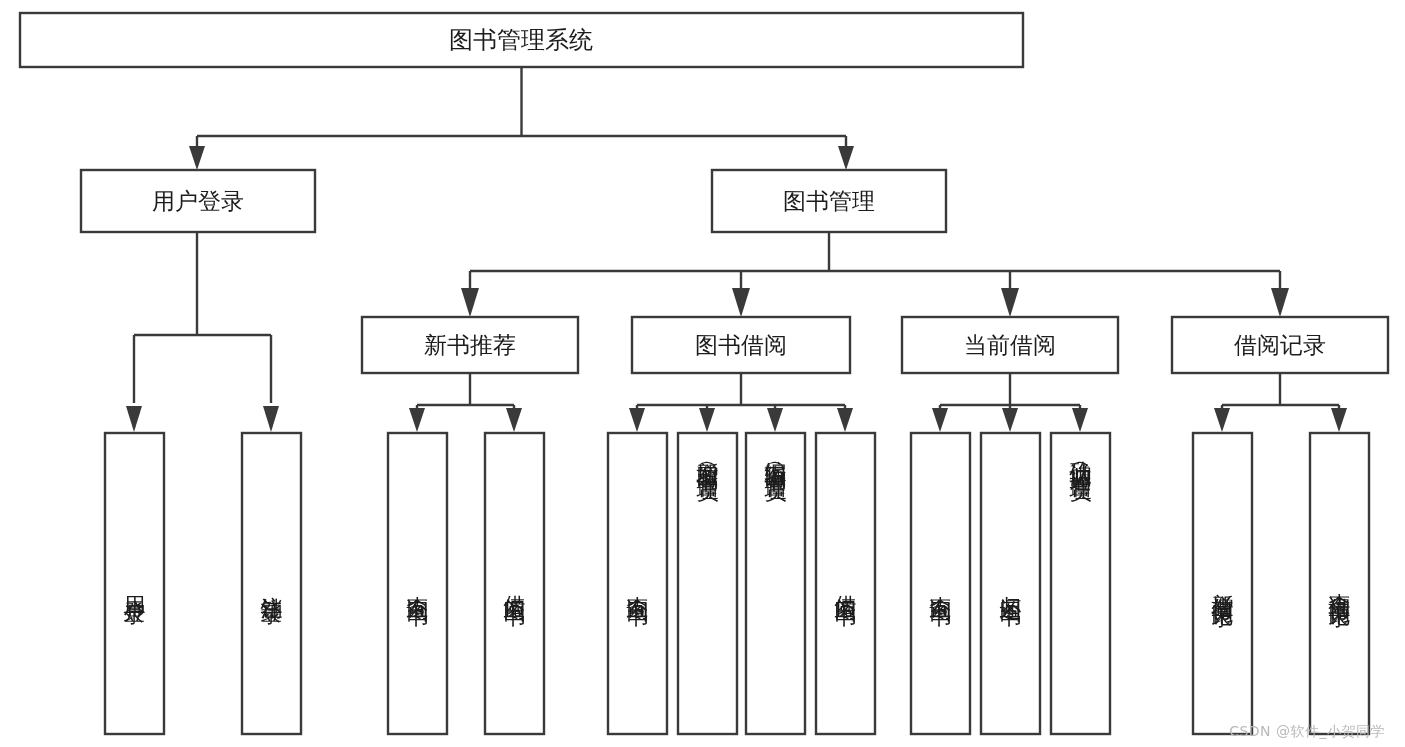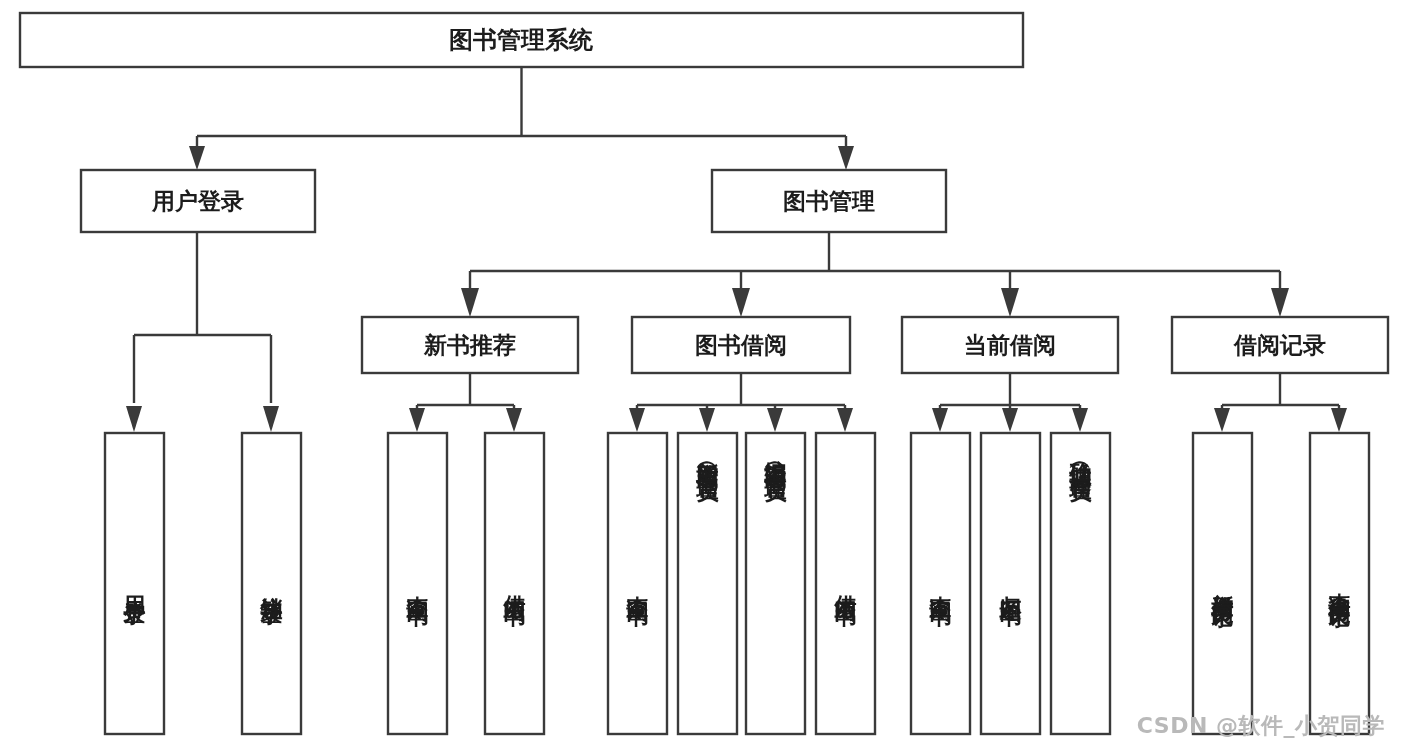--- a/index.html
+++ b/index.html
@@ -9,21 +9,20 @@
   }
   body {
     font-family: "DejaVu Sans", "Liberation Sans", sans-serif;
   }
   #stage {
     position: relative;
     width: 1395px;
     height: 747px;
     background: #ffffff;
     overflow: hidden;
-    font-weight: bold;
   }
   svg.diagram {
     position: absolute;
     left: 0;
     top: 0;
     width: 1405px;
     height: 747px;
     display: block;
   }
   .node-rect {
@@ -67,21 +66,21 @@
     line-height: 1.18;
     letter-spacing: 3px;
     color: #1c1c1c;
     white-space: nowrap;
   }
   .watermark {
     position: absolute;
     right: 10px;
     bottom: 6px;
     font-family: "DejaVu Sans", "Liberation Sans", sans-serif;
-    font-size: 22px;
+    font-size: 14px;
     color: #b9b9b9;
     letter-spacing: 0.5px;
     white-space: nowrap;
   }
 </style>
 </head>
 <body>
 
 <div id="stage">
 

